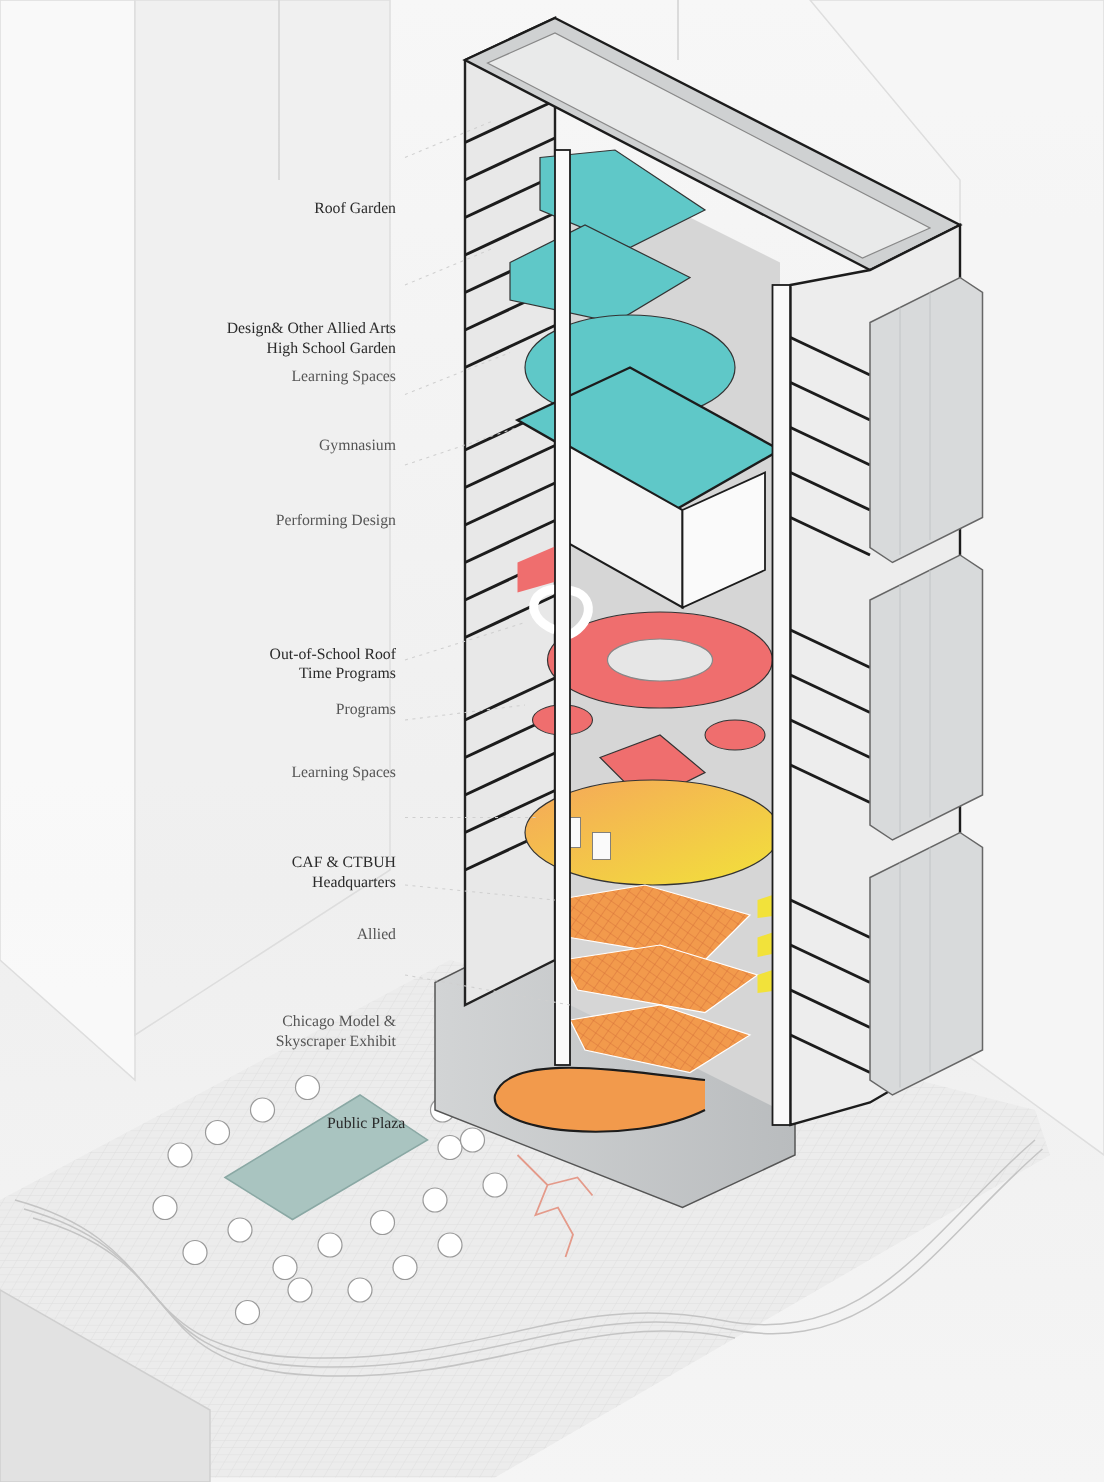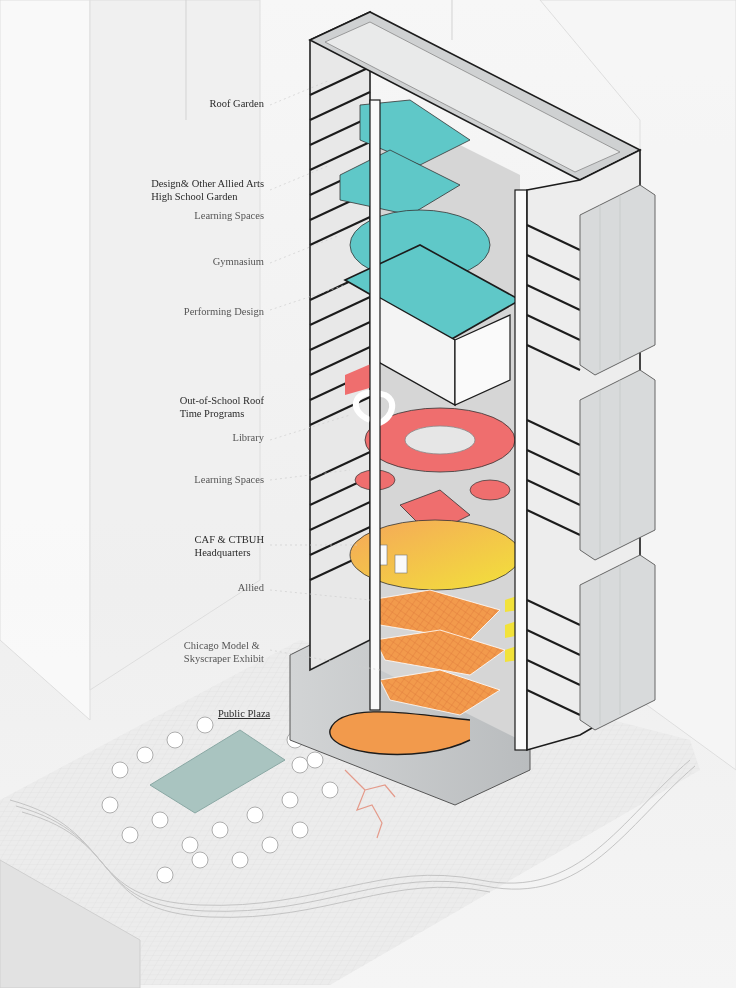--- a/index.html
+++ b/index.html
@@ -1,21 +1,21 @@
 <!DOCTYPE html>
 <html><head>
 <meta charset="utf-8">
 <style>
   html,body{margin:0;padding:0;}
   body{width:736px;height:988px;overflow:hidden;background:#f4f4f4;font-family:"Liberation Serif","DejaVu Serif",serif;}
   #stage{position:relative;width:736px;height:988px;overflow:hidden;background:linear-gradient(180deg,#f7f7f7 0%,#efefef 60%,#f5f5f5 100%);}
   svg#art{position:absolute;left:0;top:0;}
-  .label{position:absolute;right:472px;text-align:left;font-size:10.5px;line-height:12.5px;color:#555;white-space:nowrap;}
+  .label{position:absolute;right:472px;text-align:right;font-size:10.5px;line-height:12.5px;color:#555;white-space:nowrap;margin-top:36px;}
   .label.strong{color:#2a2a2a;}
-  .label.plaza{right:auto;left:218px;color:#2a2a2a;font-size:10.5px;text-decoration:underline;}
+  .label.plaza{right:auto;left:218px;color:#2a2a2a;font-size:10.5px;}
 </style>
 </head>
 <body>
 
 <div id="stage">
 
   <svg id="art" width="736" height="988" viewBox="0 0 736 988">
     <defs>
       <pattern id="grid" width="8" height="8" patternUnits="userSpaceOnUse" patternTransform="skewX(-30) scale(1,0.6)">
         <path d="M8 0H0V8" fill="none" stroke="#d9d9d9" stroke-width="0.6"></path>
@@ -204,21 +204,21 @@
     <div>Gymnasium</div>
   </div>
   <div class="label" style="top:306px">
     <div>Performing Design</div>
   </div>
   <div class="label strong" style="top:395px">
     <div>Out-of-School Roof</div>
     <div>Time Programs</div>
   </div>
   <div class="label" style="top:432px">
-    <div>Library</div>
+    <div>Programs</div>
   </div>
   <div class="label" style="top:474px">
     <div>Learning Spaces</div>
   </div>
   <div class="label strong" style="top:534px">
     <div>CAF &amp; CTBUH</div>
     <div>Headquarters</div>
   </div>
   <div class="label" style="top:582px">
     <div>Allied</div>

